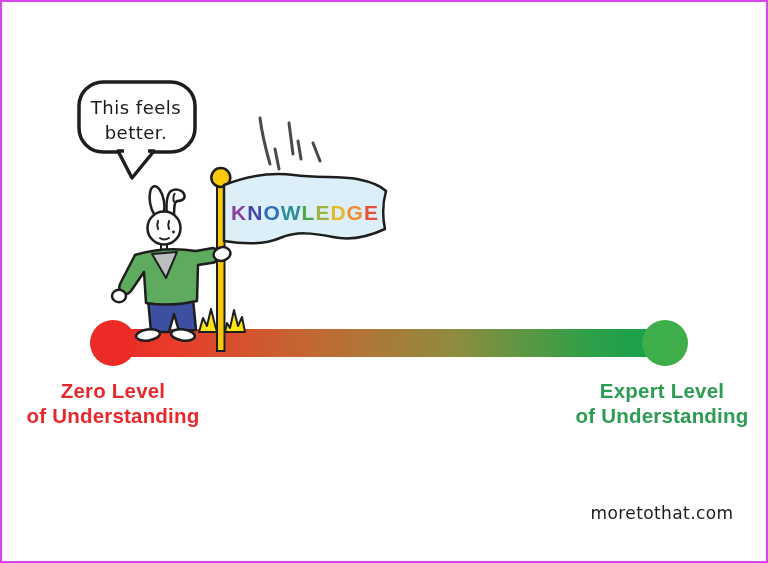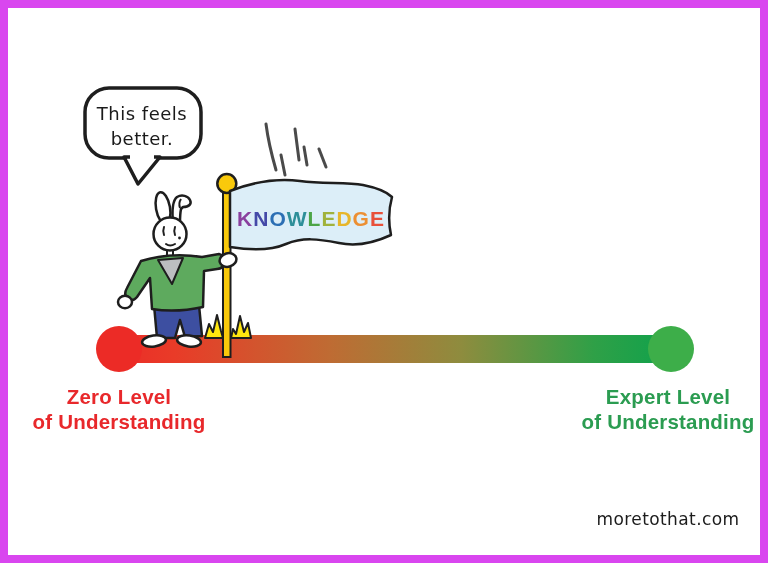--- a/index.html
+++ b/index.html
@@ -1,20 +1,20 @@
 <!DOCTYPE html>
 <html><head>
 <meta charset="utf-8">
 <style>
   html,body{margin:0;padding:0;background:#ffffff;}
   .frame{
     position:relative;
     width:768px;height:563px;
     box-sizing:border-box;
-    border:8px solid #d946ef;
+    border:2px solid #d946ef;
     background:#ffffff;
     overflow:hidden;
     font-family:"Liberation Sans", sans-serif;
     text-decoration:underline;
   }
   .frame svg{position:absolute;left:0;top:0;}
   .bubble-text{
     font-family:"DejaVu Sans", sans-serif;
     font-size:18px;
     fill:#1a1a1a;

